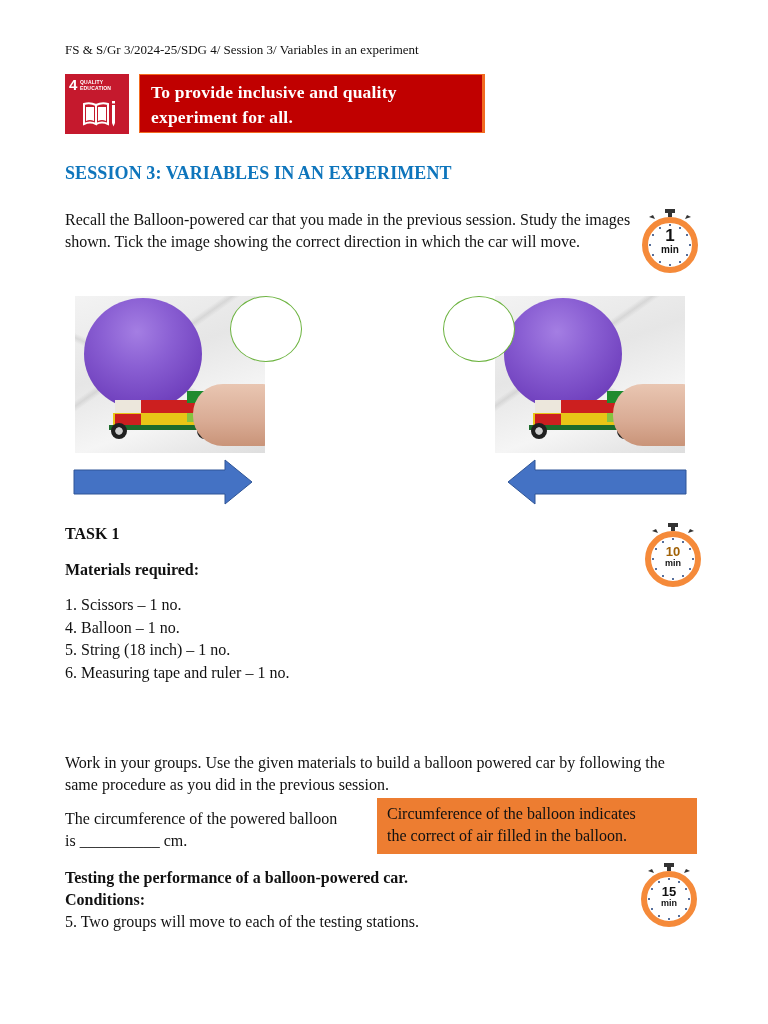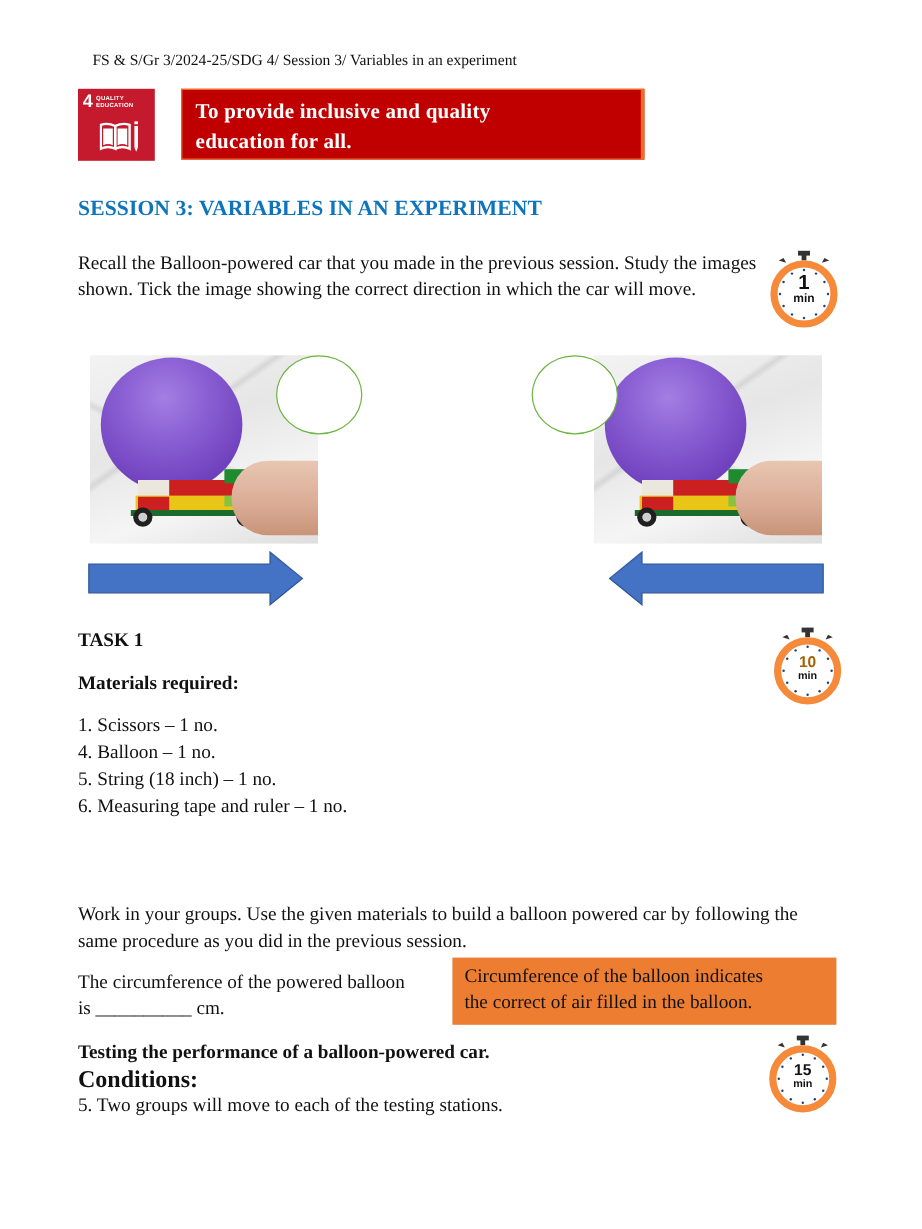--- a/index.html
+++ b/index.html
@@ -1,28 +1,28 @@
 <!DOCTYPE html>
 <html><head>
 <meta charset="utf-8">
 <style>
   * { box-sizing: border-box; margin: 0; padding: 0; }
   html, body { width: 768px; height: 1024px; background: #ffffff; overflow: hidden; }
   body { position: relative; font-family: "Liberation Serif", "DejaVu Serif", serif; color: #111; }
 
   .abs { position: absolute; }
 
-  .header-line { left: 65px; top: 42px; font-size: 13px; color: #111; white-space: nowrap; margin-left: 12px; }
+  .header-line { left: 65px; top: 42px; font-size: 13px; color: #111; white-space: nowrap; }
 
   .sdg-logo { left: 65px; top: 74px; width: 64px; height: 60px; background: #c5192d; }
   .sdg-logo .num { position: absolute; left: 4px; top: 3px; color: #fff; font-family: "Liberation Sans", sans-serif; font-weight: bold; font-size: 15px; line-height: 15px; }
   .sdg-logo .lbl { position: absolute; left: 15px; top: 5px; color: #fff; font-family: "Liberation Sans", sans-serif; font-weight: bold; font-size: 5px; line-height: 6px; letter-spacing: 0.2px; }
   .sdg-logo svg { position: absolute; left: 18px; top: 27px; }
 
-  .sdg-banner { left: 151px; top: 74px; width: 386px; height: 59px; background: #c00000; border: 1px solid #f26b21; border-right: 3px solid #f26b21; padding: 5px 0 0 11px; }
+  .sdg-banner { left: 139px; top: 74px; width: 346px; height: 59px; background: #c00000; border: 1px solid #f26b21; border-right: 3px solid #f26b21; padding: 5px 0 0 11px; }
   .sdg-banner .txt { color: #fff; font-weight: bold; font-size: 17.5px; line-height: 25px; letter-spacing: 0.2px; }
 
   .session-title { left: 65px; top: 163px; color: #0e75bc; font-weight: bold; font-size: 18px; letter-spacing: 0.1px; white-space: nowrap; }
 
   .para { font-size: 16px; line-height: 22px; color: #111; }
   .intro { left: 65px; top: 209px; width: 570px; }
 
   .timer { width: 66px; height: 66px; }
 
   .photo { width: 190px; height: 157px; overflow: hidden; background: linear-gradient(160deg, #f3f3f3 0%, #e6e6e6 40%, #f5f5f5 70%, #dedede 100%); }
@@ -49,21 +49,21 @@
 
   .task-title { left: 65px; top: 525px; font-weight: bold; font-size: 16px; }
   .materials-title { left: 65px; top: 561px; font-weight: bold; font-size: 16px; }
   .materials-list { left: 65px; top: 594px; list-style: none; font-size: 16px; line-height: 22.5px; }
 
   .work-para { left: 65px; top: 752px; width: 600px; }
   .circ-text { left: 65px; top: 808px; width: 310px; }
   .note-box { left: 377px; top: 798px; width: 320px; height: 56px; background: #ed7d31; padding: 5px 0 0 10px; font-size: 16px; line-height: 22px; color: #111; }
 
   .testing-title { left: 65px; top: 867px; font-weight: bold; font-size: 16px; line-height: 22px; }
-  .conditions-title { left: 65px; top: 889px; font-weight: bold; font-size: 20px; line-height: 22px; }
+  .conditions-title { left: 65px; top: 889px; font-weight: bold; font-size: 16px; line-height: 22px; }
   .condition-1 { left: 65px; top: 911px; font-size: 16px; line-height: 22px; }
 </style>
 </head>
 <body>
 
 <div class="abs header-line">FS &amp; S/Gr 3/2024-25/SDG 4/ Session 3/ Variables in an experiment</div>
 
 <div class="abs sdg-logo">
   <span class="num">4</span>
   <span class="lbl">
@@ -76,21 +76,21 @@
     <path d="M3 6 L3 20 Q7 18 11 20 L11 6 Z" fill="#fff"></path>
     <path d="M15 6 L15 20 Q19 18 23 20 L23 6 Z" fill="#fff"></path>
     <rect x="29" y="0" width="3" height="2.5" fill="#fff"></rect>
     <rect x="29" y="4" width="3" height="18" fill="#fff"></rect>
     <path d="M29 22 L30.5 25.5 L32 22 Z" fill="#fff"></path>
   </svg>
 </div>
 
 <div class="abs sdg-banner">
   <div class="txt">To provide inclusive and quality</div>
-  <div class="txt">education for all.</div>
+  <div class="txt">experiment for all.</div>
 </div>
 
 <div class="abs session-title">SESSION 3: VARIABLES IN AN EXPERIMENT</div>
 
 <div class="abs para intro">Recall the Balloon-powered car that you made in the previous session. Study the images shown. Tick the image showing the correct direction in which the car will move.</div>
 
 <div class="abs timer" style="left:637px; top:208px;">
   <svg width="66" height="66" viewBox="0 0 66 66">
     <rect x="28" y="1" width="10" height="4" fill="#333"></rect>
     <rect x="31" y="4" width="4" height="5" fill="#333"></rect>

